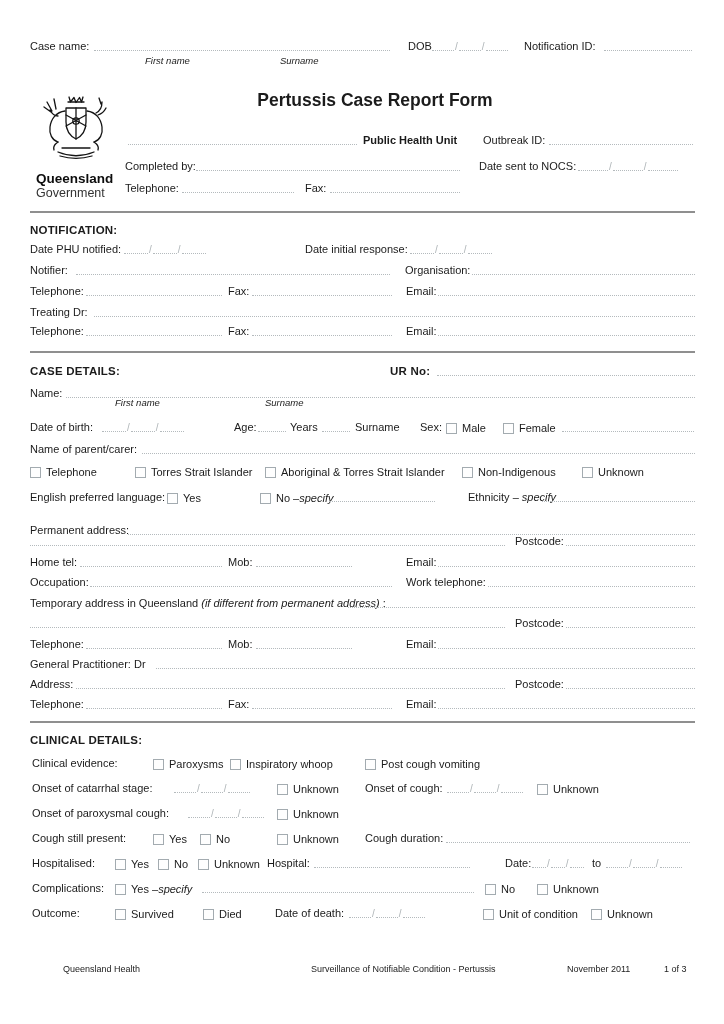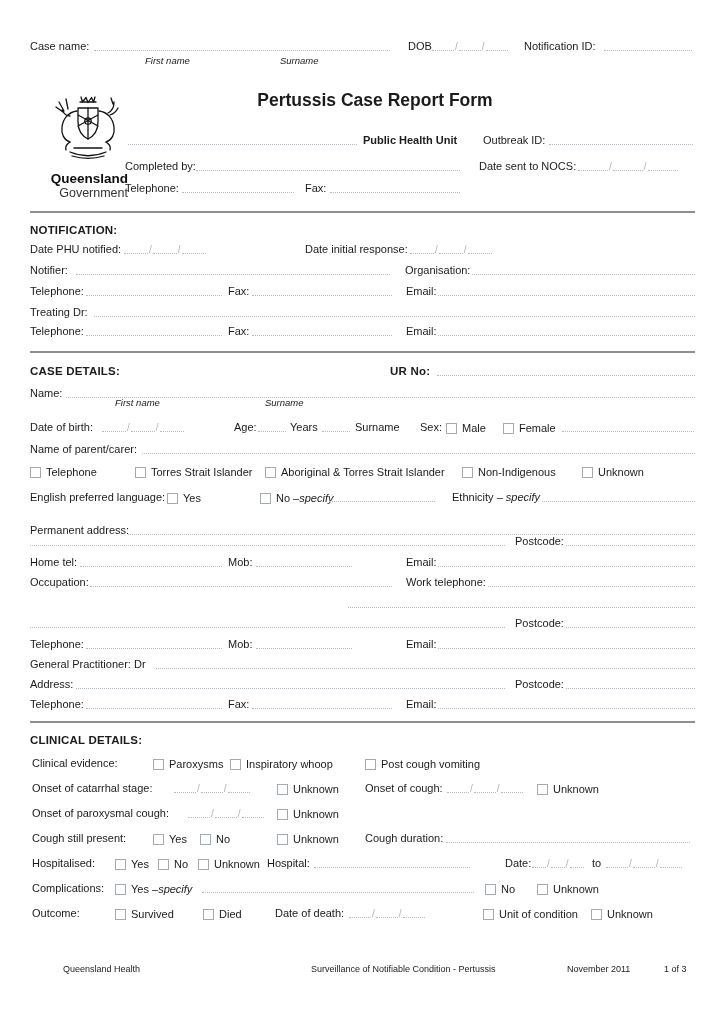--- a/index.html
+++ b/index.html
@@ -13,21 +13,21 @@
   .date{position:absolute;bottom:2px;display:flex;align-items:flex-end;color:#b0b6b9;}
   .date i{display:inline-block;height:9px;border-bottom:1px dotted #b4babd;font-style:normal;}
   .date .sl{padding:0 1px;font-size:10px;line-height:9px;}
   .w24 i{width:24px;} .w22 i{width:22px;} .w30 i{width:30px;} .w14 i{width:14px;}
   .cbi{position:absolute;bottom:0;display:flex;align-items:center;white-space:nowrap;}
   .cb{width:9px;height:9px;border:1px solid #a3abb0;background:#fefefe;display:inline-block;margin-right:5px;flex:0 0 auto;}
   .seg{position:absolute;bottom:2px;height:9px;border-bottom:1px dotted #b4babd;}
   .hrline{position:absolute;left:30px;right:29px;height:0;border-top:2px solid #8f8f8f;}
   .hint{position:absolute;font-style:italic;font-size:9.5px;color:#1b1b1b;white-space:nowrap;}
   .title{position:absolute;top:90px;left:26px;right:0;text-align:center;font-weight:bold;font-size:17.5px;}
-  .logo{position:absolute;left:36px;top:88px;width:92px;text-align:right;}
+  .logo{position:absolute;left:36px;top:88px;width:92px;text-align:left;}
   .logo .l1{font-weight:bold;font-size:13.5px;line-height:14px;color:#0d0d0d;}
   .logo .l2{font-size:12.5px;line-height:14px;color:#333;}
   .foot{position:absolute;bottom:1px;font-size:9px;color:#222;white-space:nowrap;}
 </style>
 </head>
 <body>
 
 <div class="row" style="top:36px">
   <span class="lab" style="left:30px">Case name:</span>
   <span class="fill" style="left:94px;right:334px"></span>
@@ -218,21 +218,21 @@
   <span class="cbi" style="left:167px">
       <span class="cb"></span>
       <span>Yes</span>
     </span>
   <span class="cbi" style="left:260px">
       <span class="cb"></span>
       <span>No – </span>
       <span class="i">specify</span>
     </span>
   <span class="fill" style="left:330px;right:289px"></span>
-  <span class="lab" style="left:452px"><span>Ethnicity – </span><span class="i">specify</span></span>
+  <span class="lab" style="left:468px"><span>Ethnicity – </span><span class="i">specify</span></span>
   <span class="fill" style="left:542px;right:29px"></span>
 </div>
 <div class="row" style="top:520px">
   <span class="lab" style="left:30px">Permanent address:</span>
   <span class="fill" style="left:128px;right:29px"></span>
 </div>
 <div class="row" style="top:531px">
   <span class="fill" style="left:30px;right:219px"></span>
   <span class="lab" style="left:515px">Postcode:</span>
   <span class="fill" style="left:566px;right:29px"></span>
@@ -245,20 +245,21 @@
   <span class="lab" style="left:406px">Email:</span>
   <span class="fill" style="left:438px;right:29px"></span>
 </div>
 <div class="row" style="top:572px">
   <span class="lab" style="left:30px">Occupation:</span>
   <span class="fill" style="left:90px;right:332px"></span>
   <span class="lab" style="left:406px">Work telephone:</span>
   <span class="fill" style="left:488px;right:29px"></span>
 </div>
 <div class="row" style="top:593px">
+  <span class="lab" style="left:30px"><span>Temporary address in Queensland </span><span class="i">(if different from permanent address)</span><span> :</span></span>
   <span class="fill" style="left:348px;right:29px"></span>
 </div>
 <div class="row" style="top:613px">
   <span class="fill" style="left:30px;right:219px"></span>
   <span class="lab" style="left:515px">Postcode:</span>
   <span class="fill" style="left:566px;right:29px"></span>
 </div>
 <div class="row" style="top:634px">
   <span class="lab" style="left:30px">Telephone:</span>
   <span class="fill" style="left:86px;right:502px"></span>

